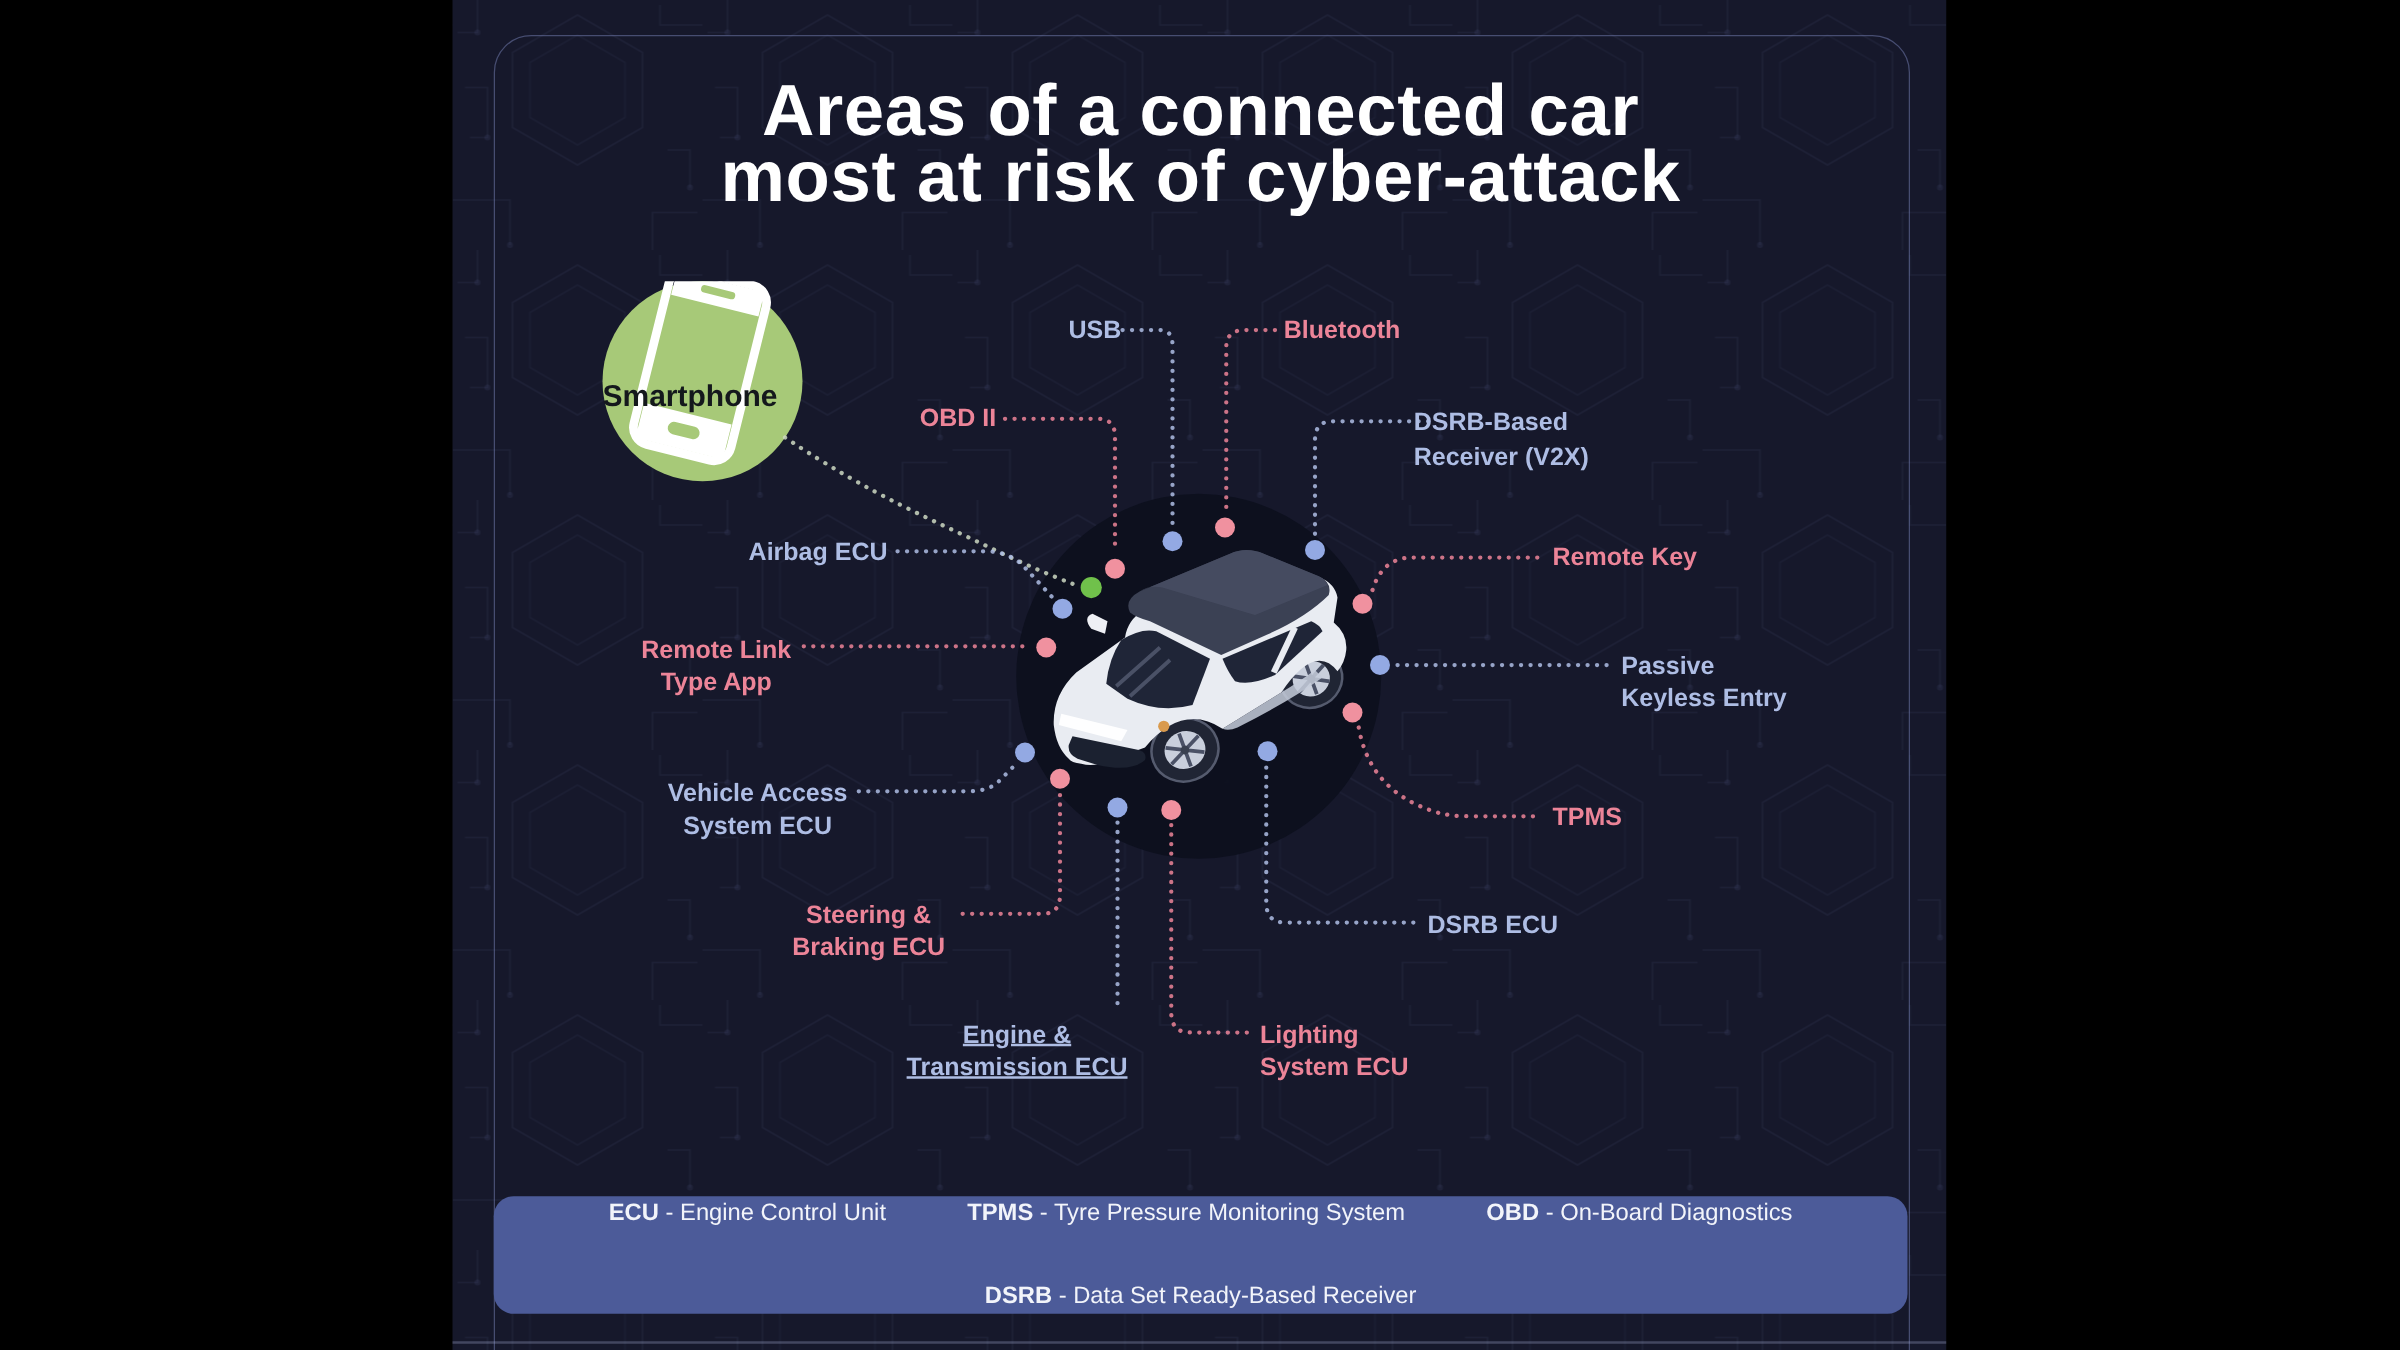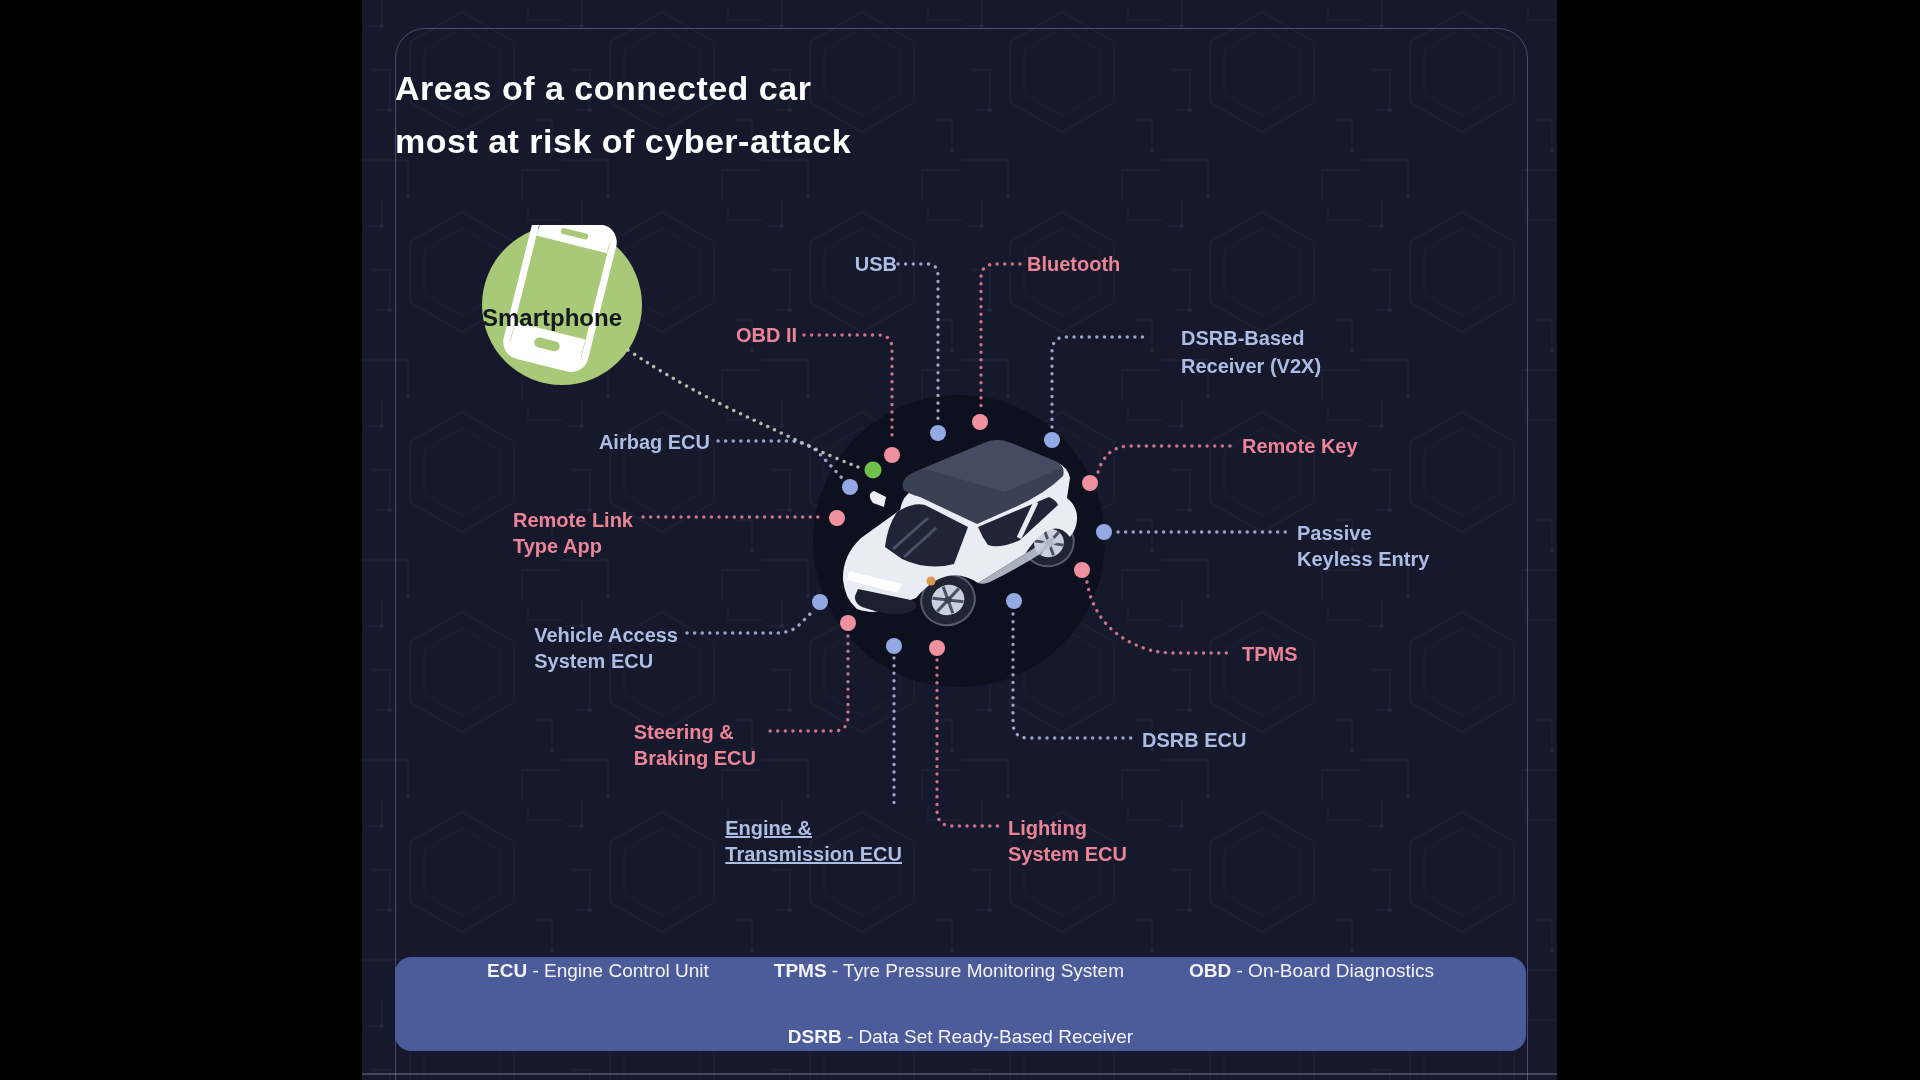--- a/index.html
+++ b/index.html
@@ -4,37 +4,37 @@
 <style>
   html,body{margin:0;padding:0;background:#000;}
   #stage{position:relative;width:1920px;height:1080px;background:#000;overflow:hidden;
          font-family:"Liberation Sans",sans-serif;}
   #content-bg{position:absolute;left:362px;top:0;width:1195px;height:1080px;background:#16182b;}
   #pattern-svg{position:absolute;left:362px;top:0;width:1195px;height:1080px;}
   #card{position:absolute;left:395px;top:28px;width:1131px;height:1130px;
         border:1.5px solid rgba(130,142,200,0.45);border-radius:30px;}
   #bottom-line{position:absolute;left:362px;top:1073px;width:1195px;height:2px;
         background:rgba(170,178,215,0.30);}
-  #title{position:absolute;left:395px;top:62px;width:1131px;
-        color:var(--title_color);font-size:34px;font-weight:bold;line-height:53px;letter-spacing:.5px;}
+  #title{position:absolute;left:395px;top:62px;width:1131px;text-align:center;
+        color:var(--title_color);font-size:58px;font-weight:bold;line-height:53px;letter-spacing:.5px;}
   
   #phone-circle{position:absolute;left:482px;top:225px;width:160px;height:160px;border-radius:50%;
         background:var(--phone_green);}
   #phone-circle svg{position:absolute;left:0;top:0;}
   #phone-label{position:absolute;left:0;top:79px;width:160px;text-align:left;
         color:var(--phone_label);font-size:24px;font-weight:bold;}
   
   .hl{position:absolute;font-size:20px;font-weight:bold;line-height:26px;white-space:nowrap;}
   .hl.blue{color:var(--label_blue);}
   .hl.pink{color:var(--label_pink);}
-  .hl.r{text-align:left;}
+  .hl.r{text-align:center;}
   #hl-usb{right:1023px;top:251px;}
   #hl-bluetooth{left:1027px;top:251px;}
   #hl-obd{right:1123px;top:322px;}
-  #hl-dsrb{left:1181px;top:324px;line-height:28px;}
+  #hl-dsrb{left:1131px;top:324px;line-height:28px;}
   #hl-airbag{right:1210px;top:429px;}
   #hl-remote-key{left:1242px;top:433px;}
   #hl-remote-link{right:1287px;top:507px;}
   #hl-passive{left:1297px;top:520px;}
   #hl-vehicle-access{right:1242px;top:622px;}
   #hl-tpms{left:1242px;top:641px;}
   #hl-steering{right:1164px;top:719px;margin-left:41px;}
   #hl-adas{left:1142px;top:727px;}
   #hl-engine{right:1018px;top:815px;text-decoration:underline;}
   #hl-lighting{left:1008px;top:815px;}

